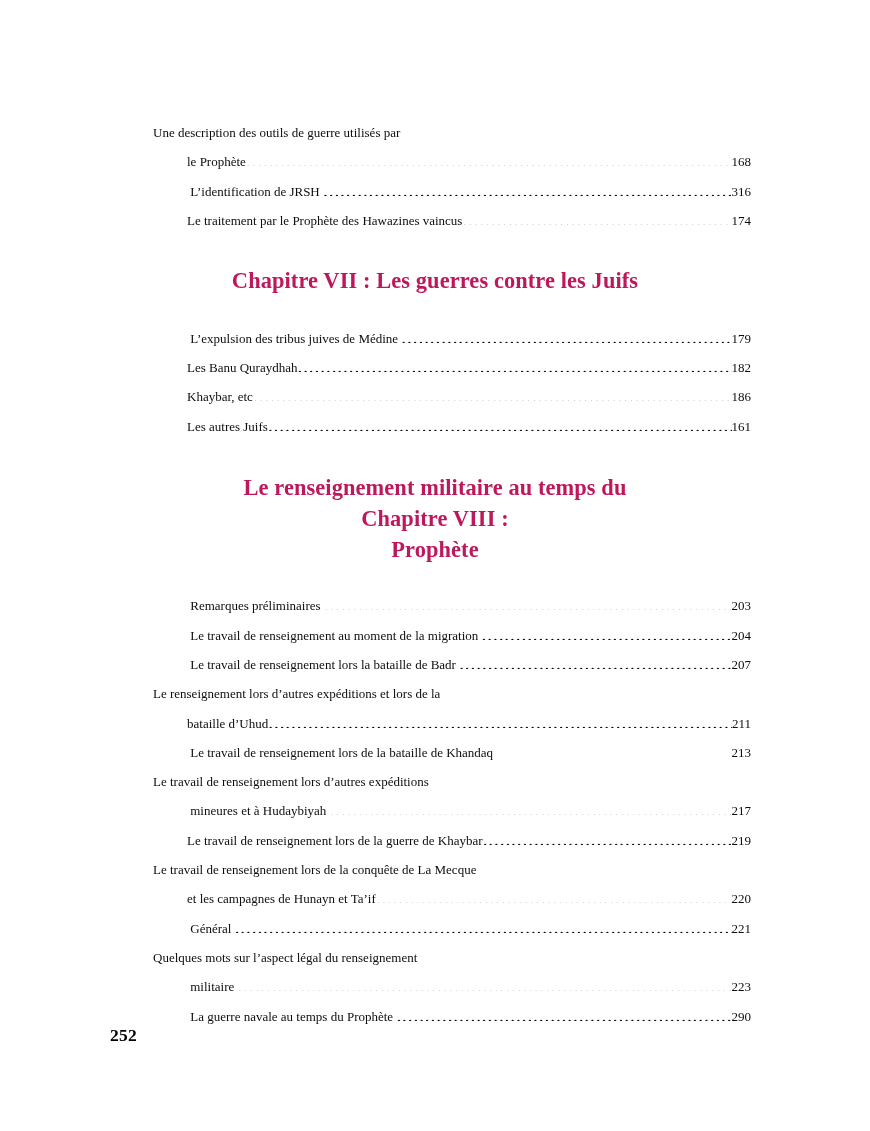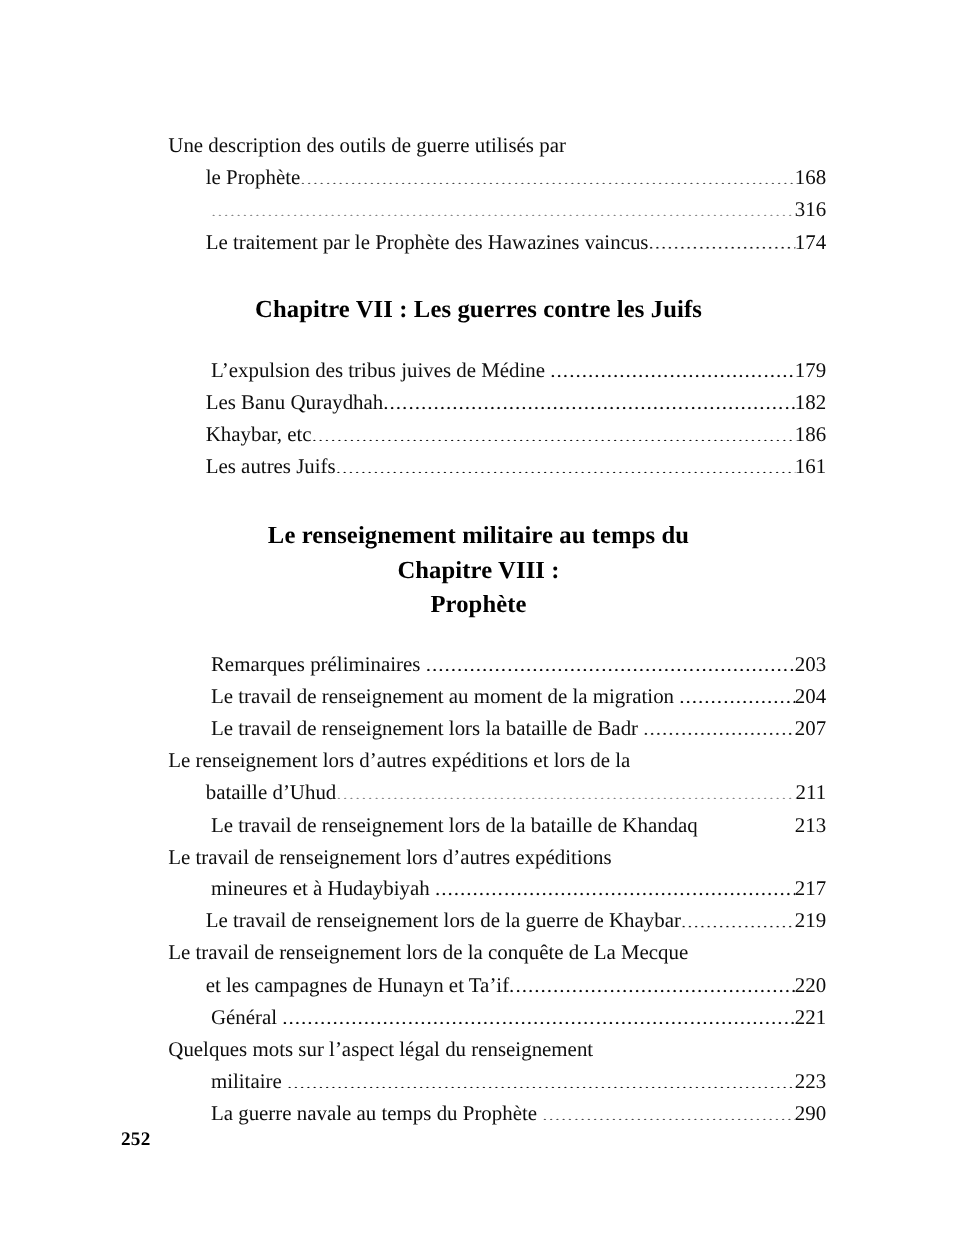--- a/index.html
+++ b/index.html
@@ -33,21 +33,21 @@
   }
 
   
   .toc-group {
     width: 100%;
   }
 
   .toc-entry {
     display: block;
     width: 100%;
-    font-size: 19px;
+    font-size: 13px;
     line-height: 29.2px;
     color: #0d0d0d;
     white-space: nowrap;
   }
 
   
   .entry-line {
     display: block;
     width: 100%;
     white-space: nowrap;
@@ -98,21 +98,21 @@
   .entry-plain-gap {
     flex: 1 1 auto;
   }
 
   
   .chapter-heading {
     font-weight: bold;
     text-align: center;
     font-size: 22.4px;
     line-height: 31px;
-    color: #000000;
+    color: #be185d;
     letter-spacing: 0.1px;
   }
 
   .h-ch7 {
     margin-top: 30px;
     margin-bottom: 27px;
   }
 
   .h-ch8 {
     margin-top: 31px;
@@ -145,20 +145,21 @@
         <div class="toc-entry">
           <span class="entry-line">Une description des outils de guerre utilisés par</span>
           <div class="entry-row">
             <span class="entry-title">le Prophète</span>
             <span class="entry-leader"></span>
             <span class="entry-page">168</span>
           </div>
         </div>
         <div class="toc-entry">
           <div class="entry-row">
+            <span class="entry-title gap-before">L’identification de JRSH</span>
             <span style="white-space: pre;"> </span>
             <span class="entry-leader"></span>
             <span class="entry-page">316</span>
           </div>
         </div>
         <div class="toc-entry">
           <div class="entry-row">
             <span class="entry-title">Le traitement par le Prophète des Hawazines vaincus</span>
             <span class="entry-leader"></span>
             <span class="entry-page">174</span>

